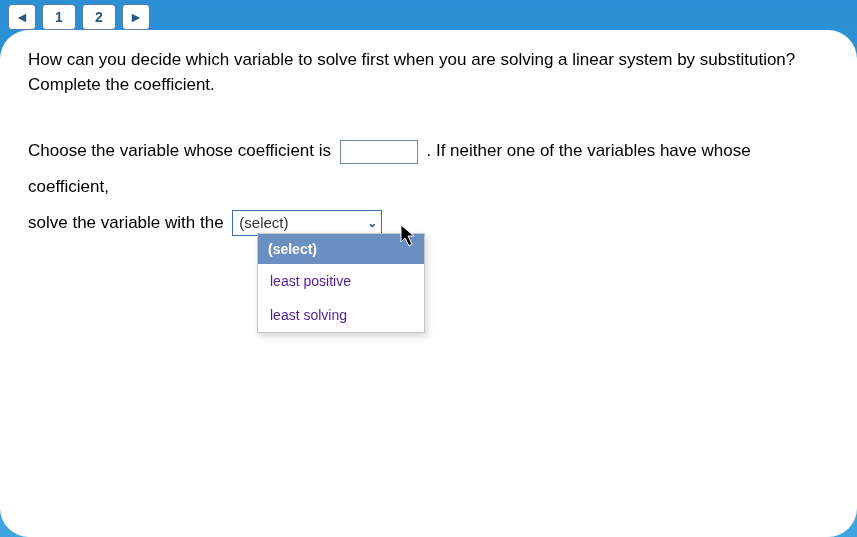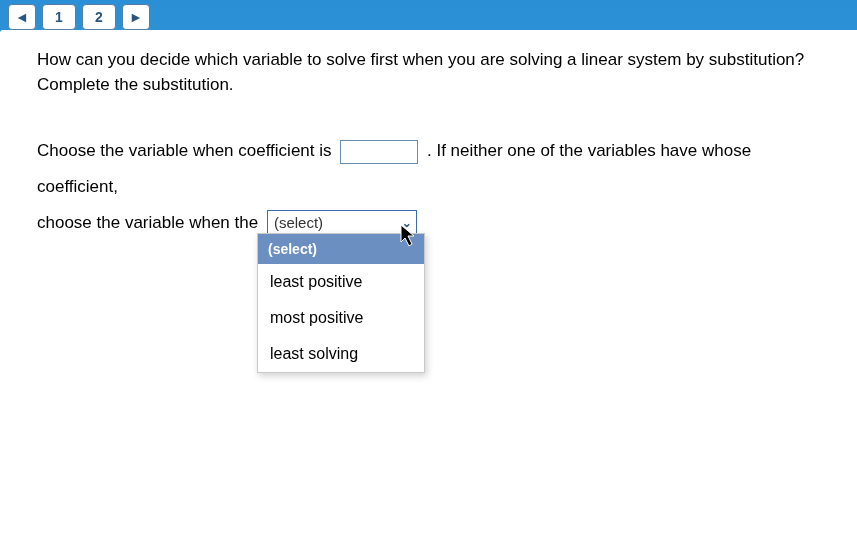--- a/index.html
+++ b/index.html
@@ -36,23 +36,24 @@
       color: #2a5580;
       cursor: pointer;
     }
     .toolbar-btn.small {
       width: 28px;
     }
     .content-area {
       background: #fff;
       margin: 0;
       height: calc(100% - 30px);
-      padding: 18px 37px;
+      padding: 18px 28px;
       position: relative;
       border-top-left-radius: 3px;
+      border-radius: 29px;
     }
     .question-text {
       font-size: 17px;
       color: #000;
       line-height: 1.45;
       margin-bottom: 36px;
     }
     .fill-block {
       font-size: 17px;
       color: #000;
@@ -100,22 +101,22 @@
     }
     .dropdown-header {
       background: #6b8fc0;
       color: #fff;
       padding: 7px 10px;
       font-size: 14px;
       font-weight: bold;
     }
     .dropdown-item {
       padding: 9px 12px;
-      font-size: 16px;
-      color: #000000;
+      font-size: 14px;
+      color: #4c1d95;
       cursor: pointer;
     }
     .cursor-arrow {
       position: absolute;
       top: 194px;
       left: 400px;
       z-index: 20;
       pointer-events: none;
     }
   </style>
@@ -126,38 +127,37 @@
   <div class="toolbar-btn small">◄</div>
   <div class="toolbar-btn">1</div>
   <div class="toolbar-btn">2</div>
   <div class="toolbar-btn small">►</div>
 </div>
 
 <div class="content-area">
 
   <div class="question-text">
     <span>How can you decide which variable to solve first when you are solving a linear system by substitution?</span><br>
-    <span>Complete the substitution.</span>
+    <span>Complete the coefficient.</span>
   </div>
 
   <div class="fill-block">
-    <span>Choose the variable when coefficient is</span>
+    <span>Choose the variable whose coefficient is</span>
     <input type="text" class="blank-input" style="">
     <span>. If neither one of the variables have whose coefficient,</span><br>
-    <span>choose the variable when the</span>
+    <span>solve the variable with the</span>
     <span class="select-box">
       <span>(select)</span>
       <span class="select-caret">⌄</span>
     </span>
   </div>
 
   <div class="dropdown">
     <div class="dropdown-header">(select)</div>
     <div class="dropdown-item">least positive</div>
-    <div class="dropdown-item">most positive</div>
     <div class="dropdown-item">least solving</div>
   </div>
 
   <svg class="cursor-arrow" width="20" height="26" viewBox="0 0 20 26">
     <path d="M1 1 L1 18 L5 14 L9 22 L12 20 L8 12 L14 12 Z" fill="#000" stroke="#fff" stroke-width="1"></path>
   </svg>
 
 </div>
 
 </body></html>

